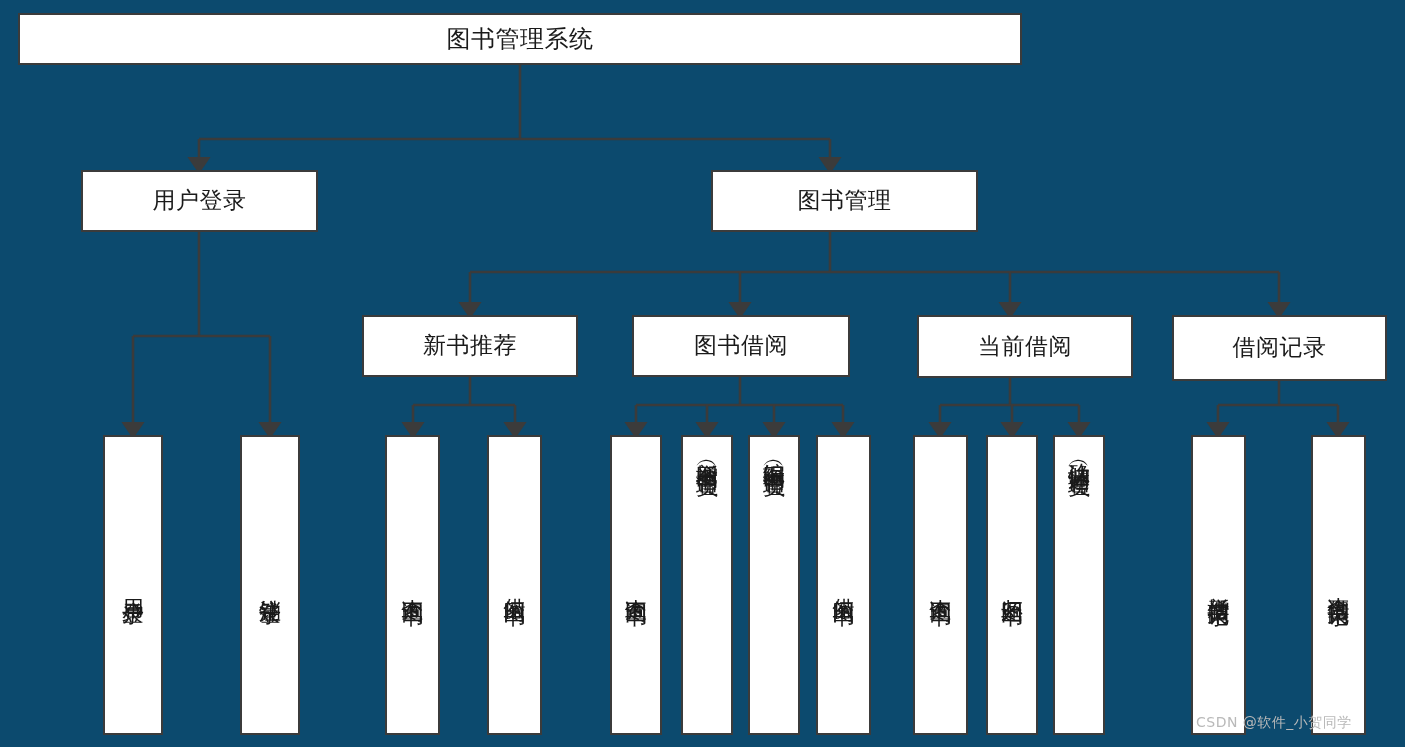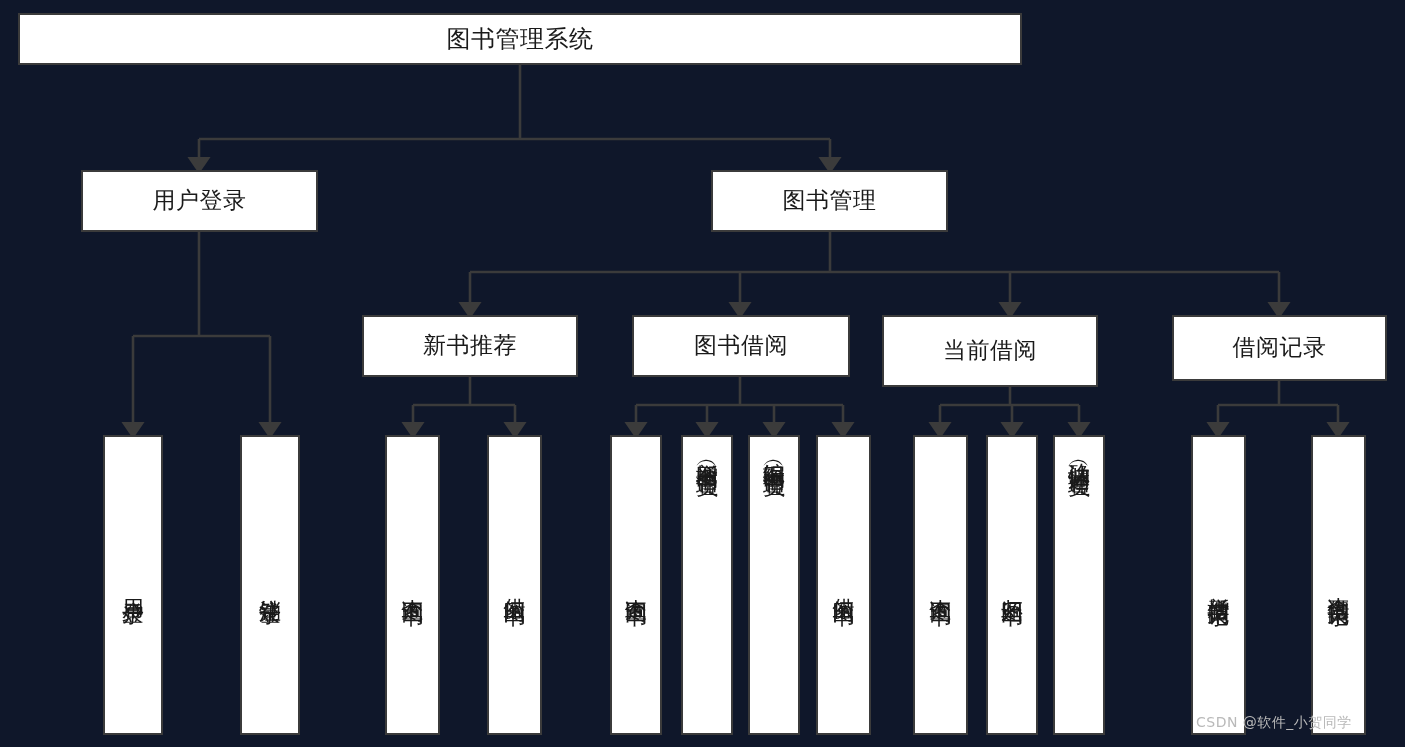--- a/index.html
+++ b/index.html
@@ -8,21 +8,21 @@
     padding: 0;
     background: #ffffff;
   }
   body {
     font-family: "DejaVu Sans", "Liberation Sans", sans-serif;
   }
   #canvas {
     position: relative;
     width: 1405px;
     height: 747px;
-    background: #0f172a;
+    background: #0c4a6e;
     overflow: hidden;
   }
   #wires {
     position: absolute;
     left: 0;
     top: 0;
     width: 1405px;
     height: 747px;
     pointer-events: none;
   }
@@ -133,31 +133,31 @@
     </g>
   </svg>
 
   <div class="node horiz root" style="left:18px; top:13px; width:1004px; height:52px;">
     <span class="label">图书管理系统</span>
   </div>
 
   <div class="node horiz" style="left:81px; top:170px; width:237px; height:62px;">
     <span class="label">用户登录</span>
   </div>
-  <div class="node horiz" style="left:711px; top:170px; width:237px; height:62px;align-items:center;">
+  <div class="node horiz" style="left:711px; top:170px; width:267px; height:62px;align-items:center;">
     <span class="label">图书管理</span>
   </div>
 
   <div class="node horiz" style="left:362px; top:315px; width:216px; height:62px;">
     <span class="label">新书推荐</span>
   </div>
   <div class="node horiz" style="left:632px; top:315px; width:218px; height:62px;">
     <span class="label">图书借阅</span>
   </div>
-  <div class="node horiz" style="left:882px; top:315px; width:216px; height:72px;">
+  <div class="node horiz" style="left:917px; top:315px; width:216px; height:63px;">
     <span class="label">当前借阅</span>
   </div>
   <div class="node horiz" style="left:1172px; top:315px; width:215px; height:66px;">
     <span class="label">借阅记录</span>
   </div>
 
   <div class="node vert centered" style="left:103px; top:435px; width:60px; height:300px;">
     <span class="label">用户登录</span>
   </div>
   <div class="node vert centered" style="left:240px; top:435px; width:60px; height:300px;">

